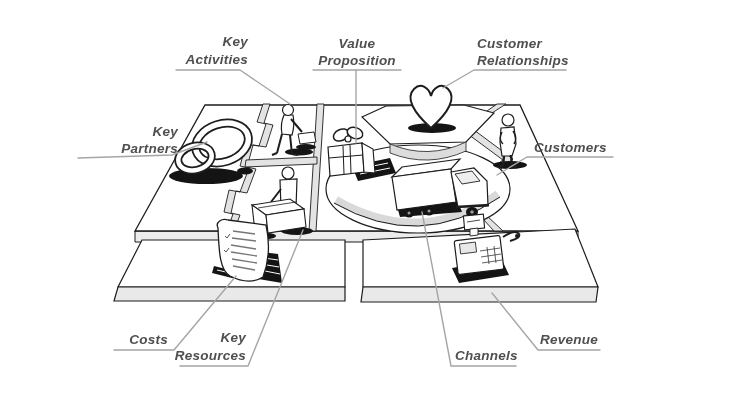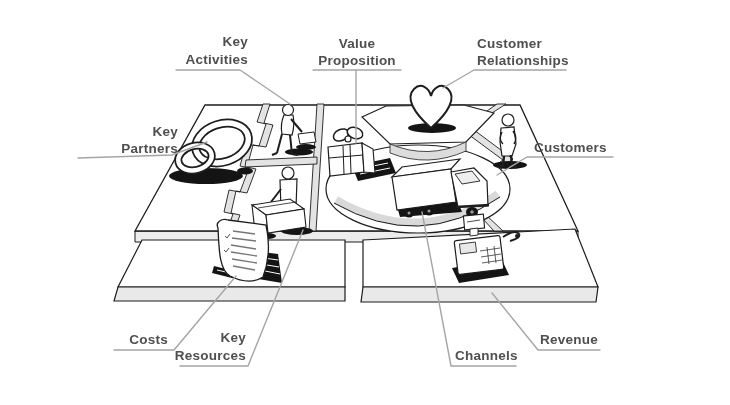--- a/index.html
+++ b/index.html
@@ -1,17 +1,17 @@
 <!DOCTYPE html>
 <html><head>
 <meta charset="utf-8">
 <style>
   html,body{margin:0;padding:0;background:#ffffff;}
   .stage{position:relative;width:730px;height:405px;background:#fff;overflow:hidden;
-         font-family:"Liberation Sans",sans-serif;}
+         font-family:"Liberation Sans",sans-serif;font-style:italic;}
   svg{display:block}
   .lbl{font-family:"Liberation Sans",sans-serif;font-weight:bold;font-size:13.5px;
        fill:#4f4f4f;letter-spacing:.25px;}
   .leader{stroke:#a5a5a5;stroke-width:1.4;fill:none;stroke-linejoin:round;stroke-linecap:round;}
   .ink{stroke:#1d1d1d;fill:none;}
 </style>
 </head>
 <body>
 
 <div class="stage">

